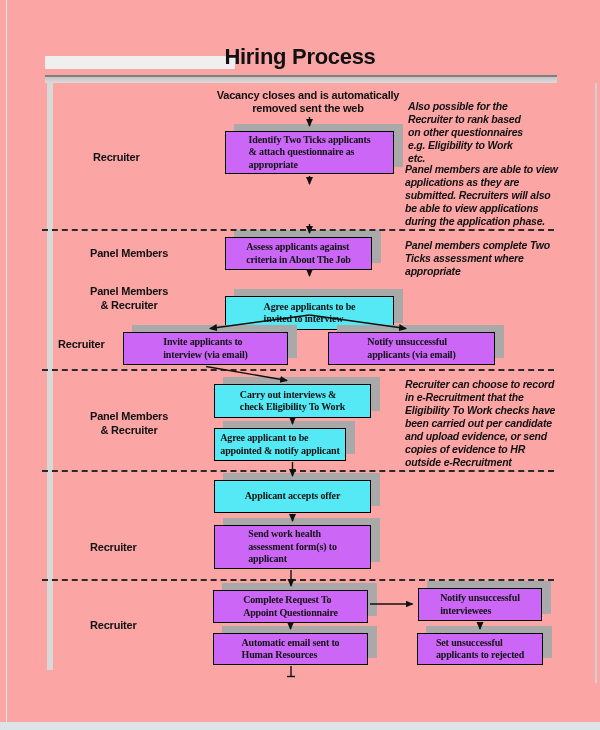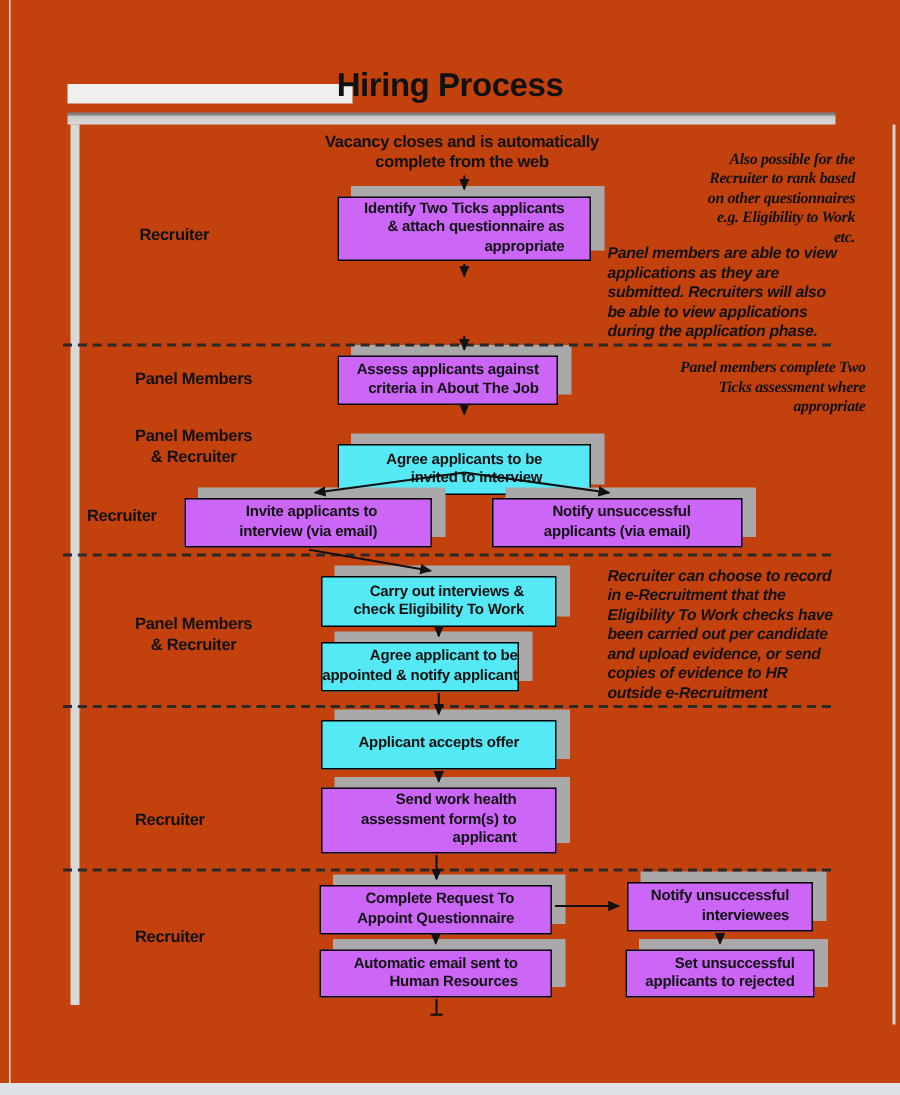--- a/index.html
+++ b/index.html
@@ -1,57 +1,57 @@
 <!DOCTYPE html>
 <html style="--purple: #cb66f7; --cyan: #55e9f5; --shadow: #a9a9a9;"><head>
 <meta charset="utf-8">
 <style>
   html,body{margin:0;padding:0;background:#ffffff;}
-  .page{position:relative;width:600px;height:730px;background:#c2410c;overflow:hidden;
+  .page{position:relative;width:600px;height:730px;background:#fca5a5;overflow:hidden;
         font-family:"Liberation Sans",sans-serif;color:#111;}
   .edge-left{position:absolute;left:6px;top:0;width:1px;height:730px;background:#e7e7e7;}
   .smudge{position:absolute;left:45px;top:56px;width:190px;height:13px;background:#efefef;}
   .title{position:absolute;left:0;top:44px;width:600px;text-align:center;
          font-size:22px;font-weight:bold;letter-spacing:-0.3px;}
   .title-rule{position:absolute;left:45px;top:75px;width:512px;height:8px;
          background:linear-gradient(180deg,#7f7f7f 0,#7f7f7f 1.5px,#c7c7c7 2.5px,#dadada 100%);}
   .left-rule{position:absolute;left:47px;top:83px;width:6px;height:587px;background:#d8d8d8;}
   .right-rule{position:absolute;left:595px;top:83px;width:2px;height:600px;background:#d2d2d2;}
   .bottom-strip{position:absolute;left:0;top:722px;width:600px;height:8px;background:#dde3e7;}
   .intro{position:absolute;left:158px;top:89px;width:300px;text-align:center;font-weight:bold;
          font-size:11px;line-height:13px;white-space:pre;letter-spacing:-0.2px;}
   .dash{position:absolute;left:42px;width:512px;height:0;border-top:2px dashed #2a2a2a;z-index:5;}
   .role{position:absolute;font-weight:bold;font-size:11px;line-height:14px;white-space:pre;
         letter-spacing:-0.2px;text-align:center;}
   .box{position:absolute;box-sizing:border-box;display:flex;align-items:center;justify-content:center;
-       text-align:right;font-weight:bold;font-size:10px;line-height:12.5px;white-space:pre;
-       letter-spacing:-0.15px;border:1.5px solid #000;box-shadow:9px -7px 0 var(--shadow,#a9a9a9);z-index:2;}
+       text-align:left;font-weight:bold;font-size:10px;line-height:12.5px;white-space:pre;
+       letter-spacing:-0.15px;border:1.5px solid #000;box-shadow:9px -7px 0 var(--shadow,#a9a9a9);z-index:2;font-family:Liberation Serif, serif;}
   .box.purple{background:var(--purple,#cb66f7);}
   .box.cyan{background:var(--cyan,#55e9f5);}
   .ann{position:absolute;font-style:italic;font-weight:bold;font-size:10.5px;line-height:13px;
        white-space:pre;letter-spacing:-0.2px;z-index:3;}
-  .ann.center{text-align:right;font-family:Liberation Serif, serif;}
+  .ann.center{text-align:left;}
   .arrows{position:absolute;left:0;top:0;z-index:10;pointer-events:none;}
 </style>
 </head>
 <body>
 
 <div class="page">
 
   <div class="edge-left"></div>
   <div class="smudge"></div>
 
   <div class="title">Hiring Process</div>
   <div class="title-rule"></div>
   <div class="left-rule"></div>
   <div class="right-rule"></div>
   <div class="bottom-strip"></div>
 
   <div class="intro">Vacancy closes and is automatically
-complete from the web</div>
+removed sent the web</div>
 
   <div class="dash" style="top:229px"></div>
   <div class="dash" style="top:369px"></div>
   <div class="dash" style="top:470px"></div>
   <div class="dash" style="top:579px"></div>
 
   <div class="role" style="left:93px;top:150px">Recruiter</div>
   <div class="role" style="left:90px;top:246px">Panel Members</div>
   <div class="role" style="left:90px;top:284px">Panel Members
 &amp; Recruiter</div>

